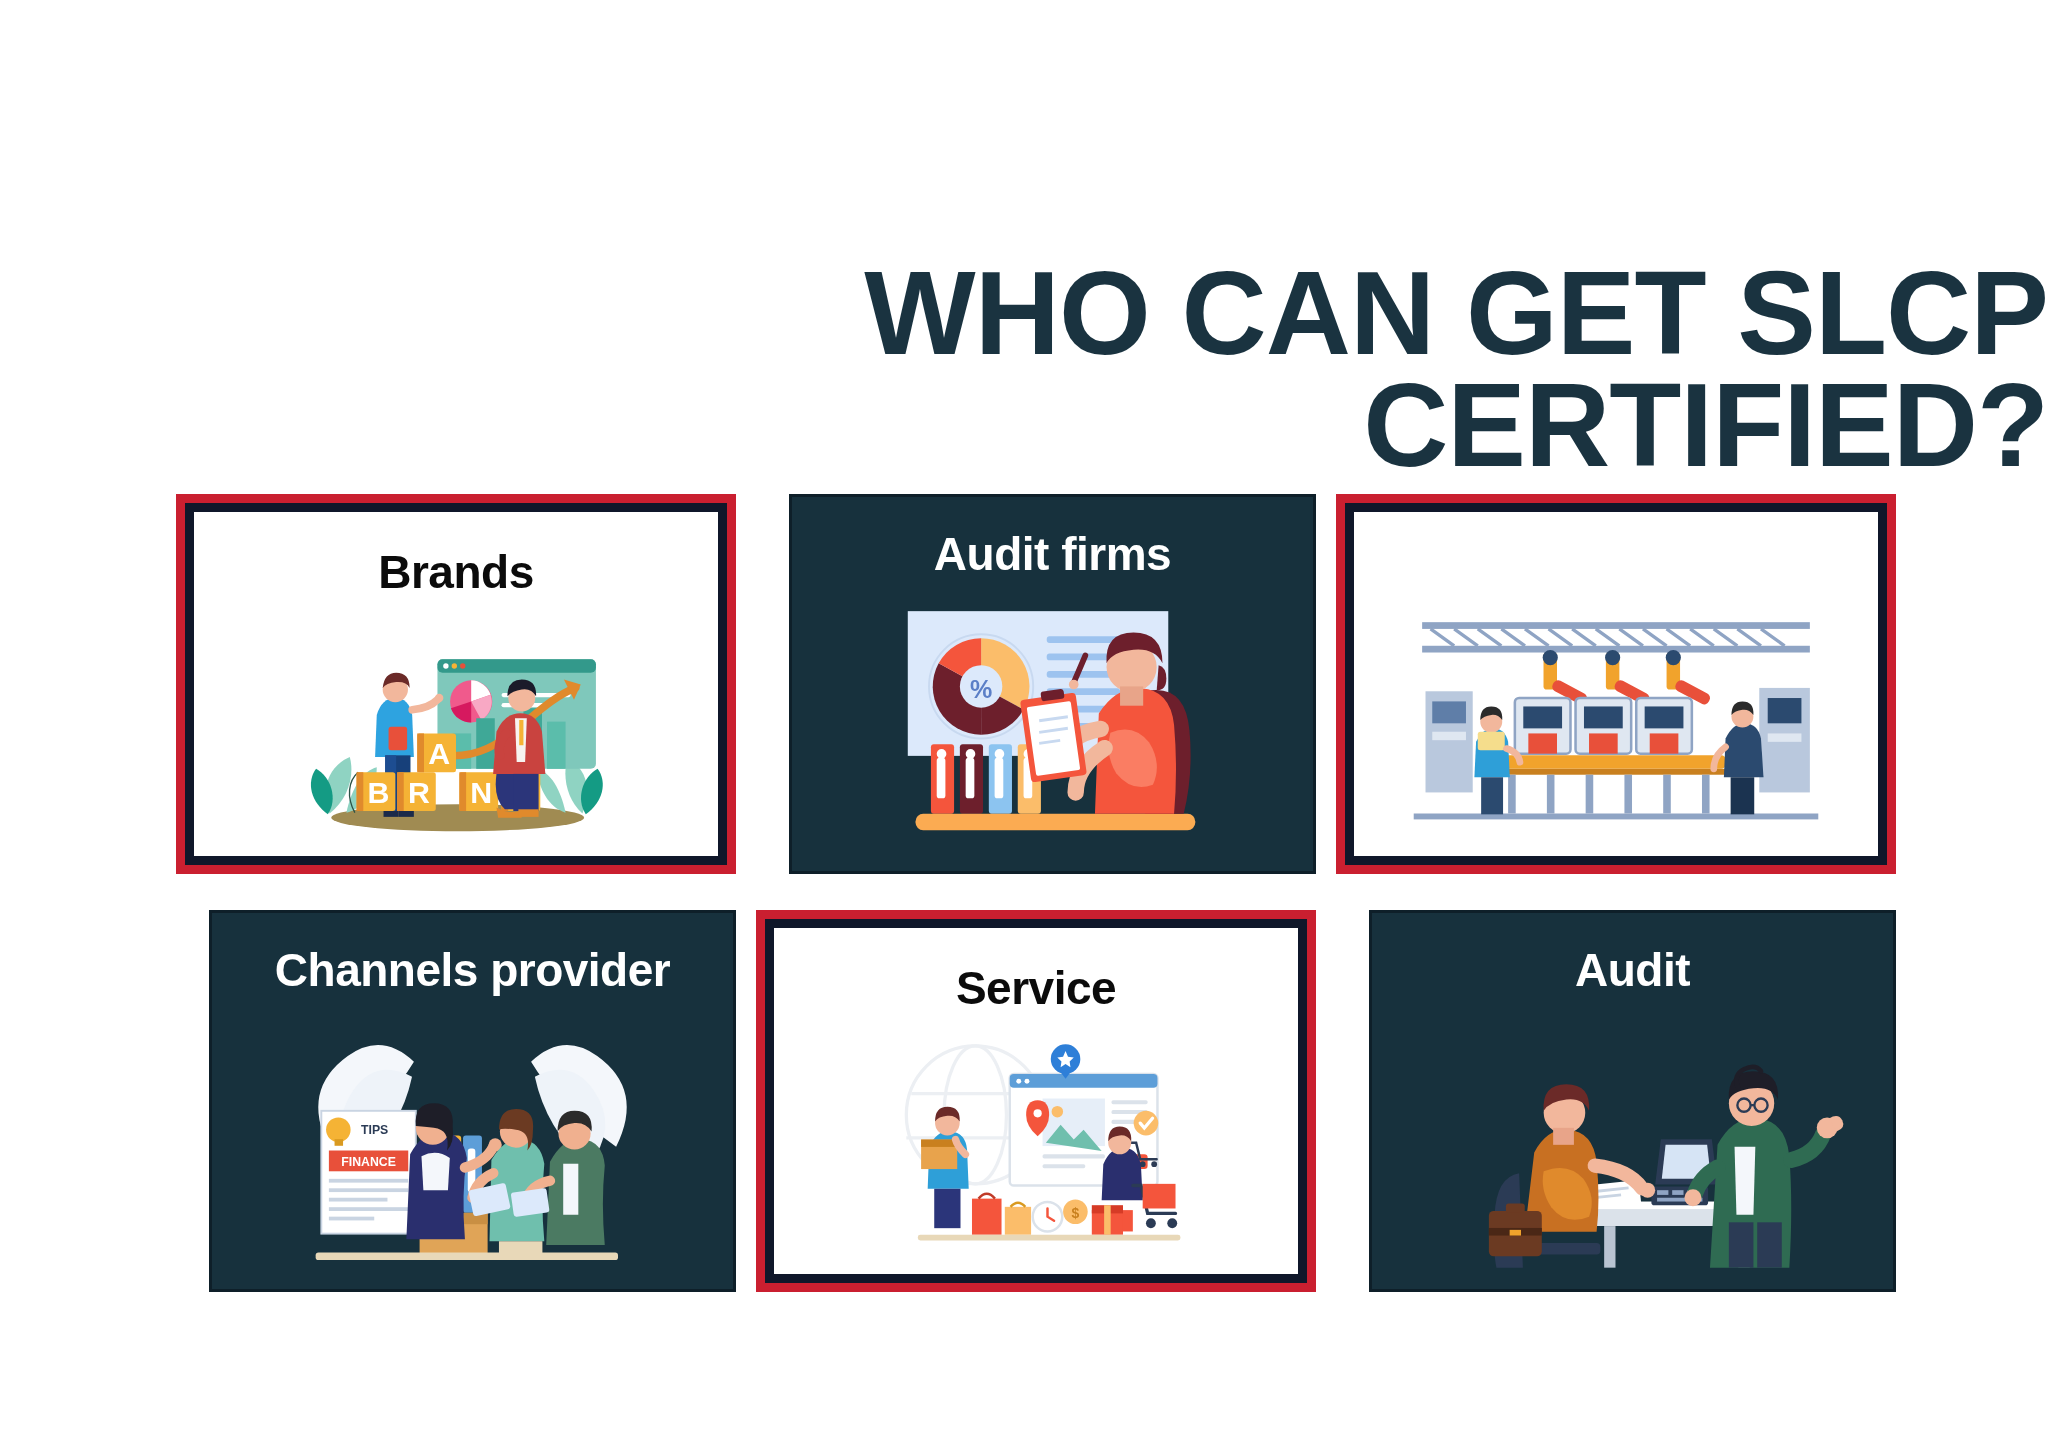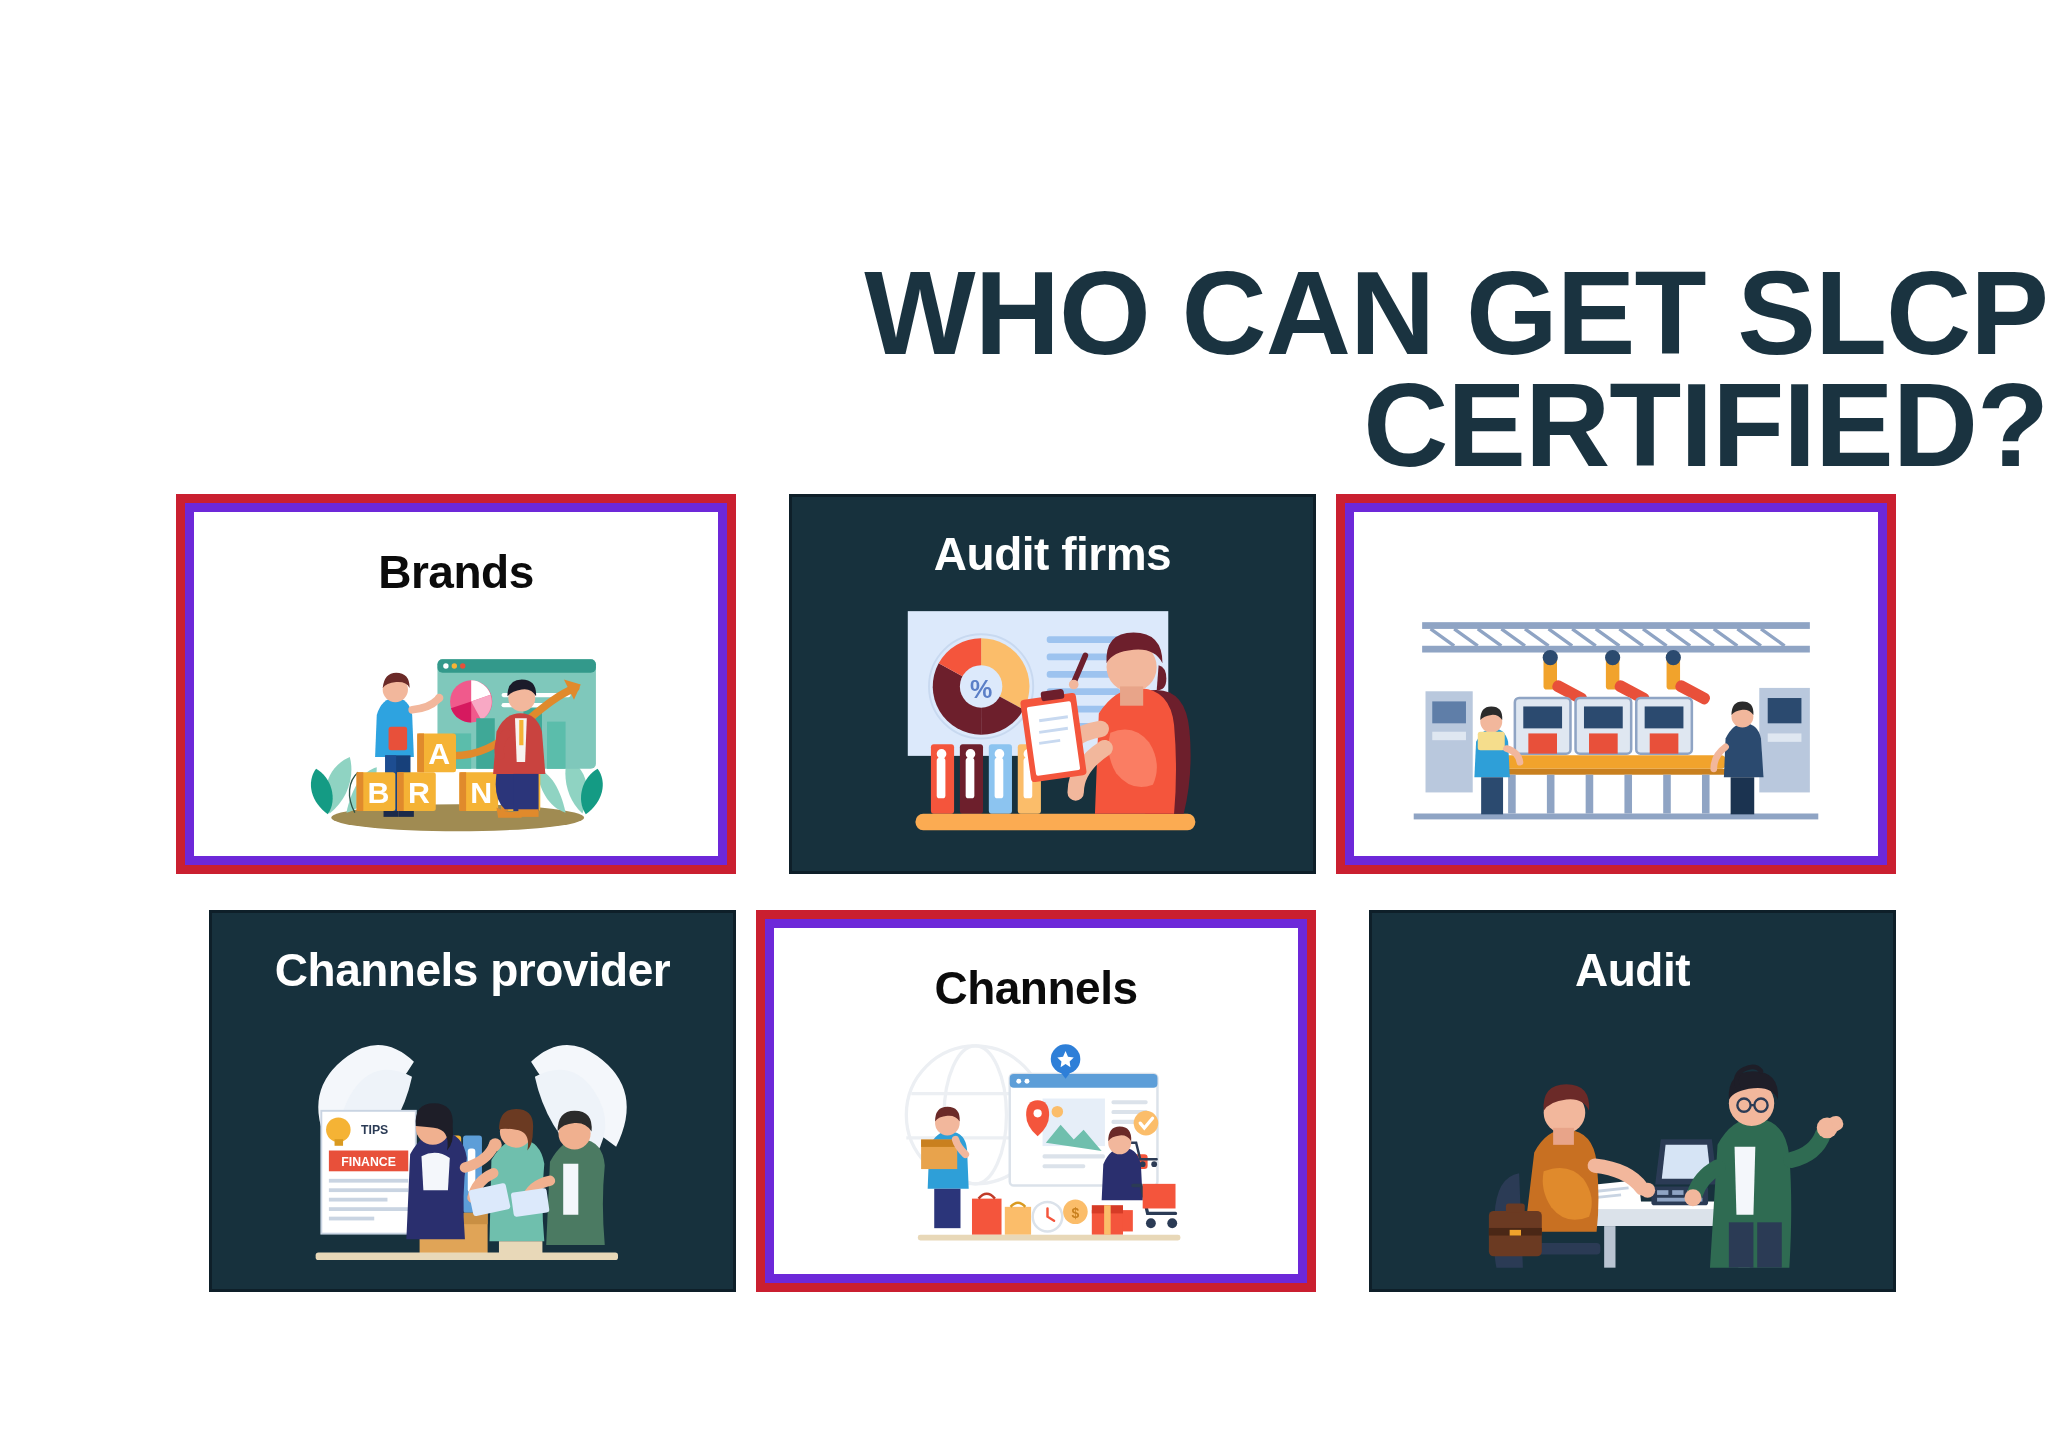--- a/index.html
+++ b/index.html
@@ -33,21 +33,21 @@
     grid-template-rows:380px 382px;
     column-gap:20px;
     row-gap:36px;
   }
   .card{
     position:relative;
     box-sizing:border-box;
     overflow:hidden;
   }
   .card.light{
-    background:#6d28d9;
+    background:#0f172a;
     border:9px solid #ca1f30;
     padding:9px;
   }
   .card.light .inner{
     position:absolute;inset:9px;
     background:#ffffff;
     border:3px solid #ffffff;
     overflow:hidden;
   }
   .card.dark{
@@ -358,21 +358,21 @@
             <rect x="312" y="196" width="38" height="26" rx="3" fill="#dce9fb" transform="rotate(-8 331 209)"></rect>
 
             <rect x="104" y="262" width="320" height="8" rx="3" fill="#e8d8b8"></rect>
           </svg>
         </div>
       </div>
     </div>
 
     <div class="card light">
       <div class="inner">
-        <div class="lbl">Channels</div>
+        <div class="lbl">Service</div>
         <div class="art">
           <svg viewBox="0 0 540 290" preserveAspectRatio="xMidYMid meet">
 
             <circle cx="196" cy="112" r="84" fill="none" stroke="#eceff3" stroke-width="4"></circle>
             <ellipse cx="196" cy="112" rx="38" ry="84" fill="none" stroke="#eceff3" stroke-width="4"></ellipse>
             <path d="M118 86 L274 86 M112 140 L280 140" stroke="#eceff3" stroke-width="4"></path>
 
             <rect x="238" y="62" width="180" height="136" rx="5" fill="#ffffff" stroke="#dbe2ea" stroke-width="3"></rect>
             <rect x="238" y="62" width="180" height="17" rx="5" fill="#5d9ed8"></rect>
             <circle cx="249" cy="71" r="3" fill="#ffffff"></circle>

